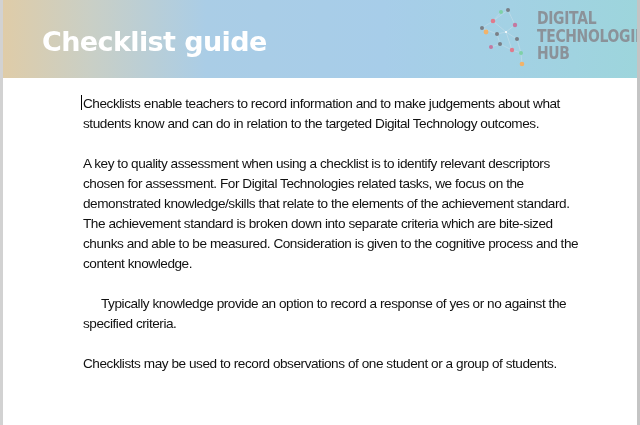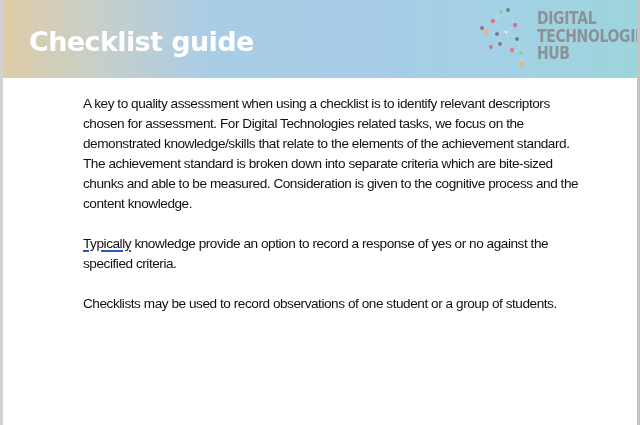--- a/index.html
+++ b/index.html
@@ -23,21 +23,21 @@
     .banner {
       position: absolute;
       left: 0;
       top: 0;
       width: 634px;
       height: 78px;
       background: linear-gradient(90deg, #dfcca8 0%, #c9cfc6 14%, #aacde6 32%, #a7cde9 60%, #a3d1e4 80%, #9dd5dc 100%);
     }
     .title {
       position: absolute;
-      left: 26px;
+      left: 39px;
       top: 24px;
       margin: 0;
       font-family: "DejaVu Sans", sans-serif;
       font-weight: bold;
       font-size: 27px;
       letter-spacing: -0.6px;
       color: #ffffff;
       line-height: 36px;
     }
     .logo {
@@ -88,24 +88,24 @@
     .cursor {
       display: inline-block;
       width: 1px;
       height: 15px;
       background: #000;
       vertical-align: -2px;
       margin-left: -2px;
       margin-right: 1px;
     }
     .spell {
-      text-decoration: underline;
       text-decoration-color: #2b59c3;
       text-decoration-thickness: 1.5px;
       text-underline-offset: 2px;
+      margin-left: 18px;
     }
   </style>
 </head>
 <body>
 
 <div class="page">
   <div class="banner">
     <h1 class="title">Checklist guide</h1>
 
     <div class="logo">
@@ -145,17 +145,18 @@
       </svg>
       <div class="logo-text">
         <div>DIGITAL</div>
         <div>TECHNOLOGIES</div>
         <div>HUB</div>
       </div>
     </div>
   </div>
 
   <div class="content">
+    <p><span class="cursor"></span><span>Checklists enable teachers to record information and to make judgements about what students know and can do in relation to the targeted Digital Technology outcomes.</span></p>
     <p>A key to quality assessment when using a checklist is to identify relevant descriptors chosen for assessment. For Digital Technologies related tasks, we focus on the demonstrated knowledge/skills that relate to the elements of the achievement standard. The achievement standard is broken down into separate criteria which are bite-sized chunks and able to be measured. Consideration is given to the cognitive process and the content knowledge.</p>
     <p><span class="spell">Typically</span><span> knowledge provide an option to record a response of yes or no against the specified criteria.</span></p>
     <p>Checklists may be used to record observations of one student or a group of students.</p>
   </div>
 </div>
 
 </body></html>

